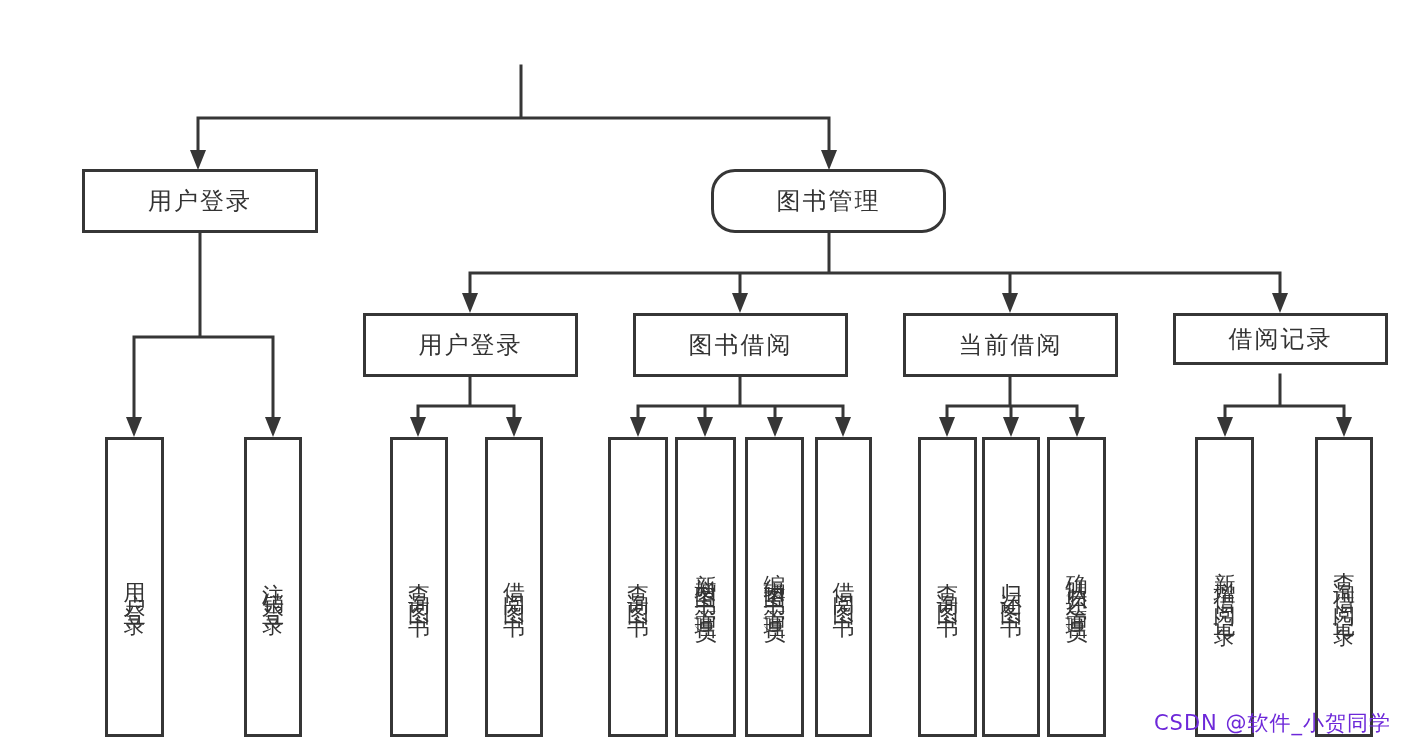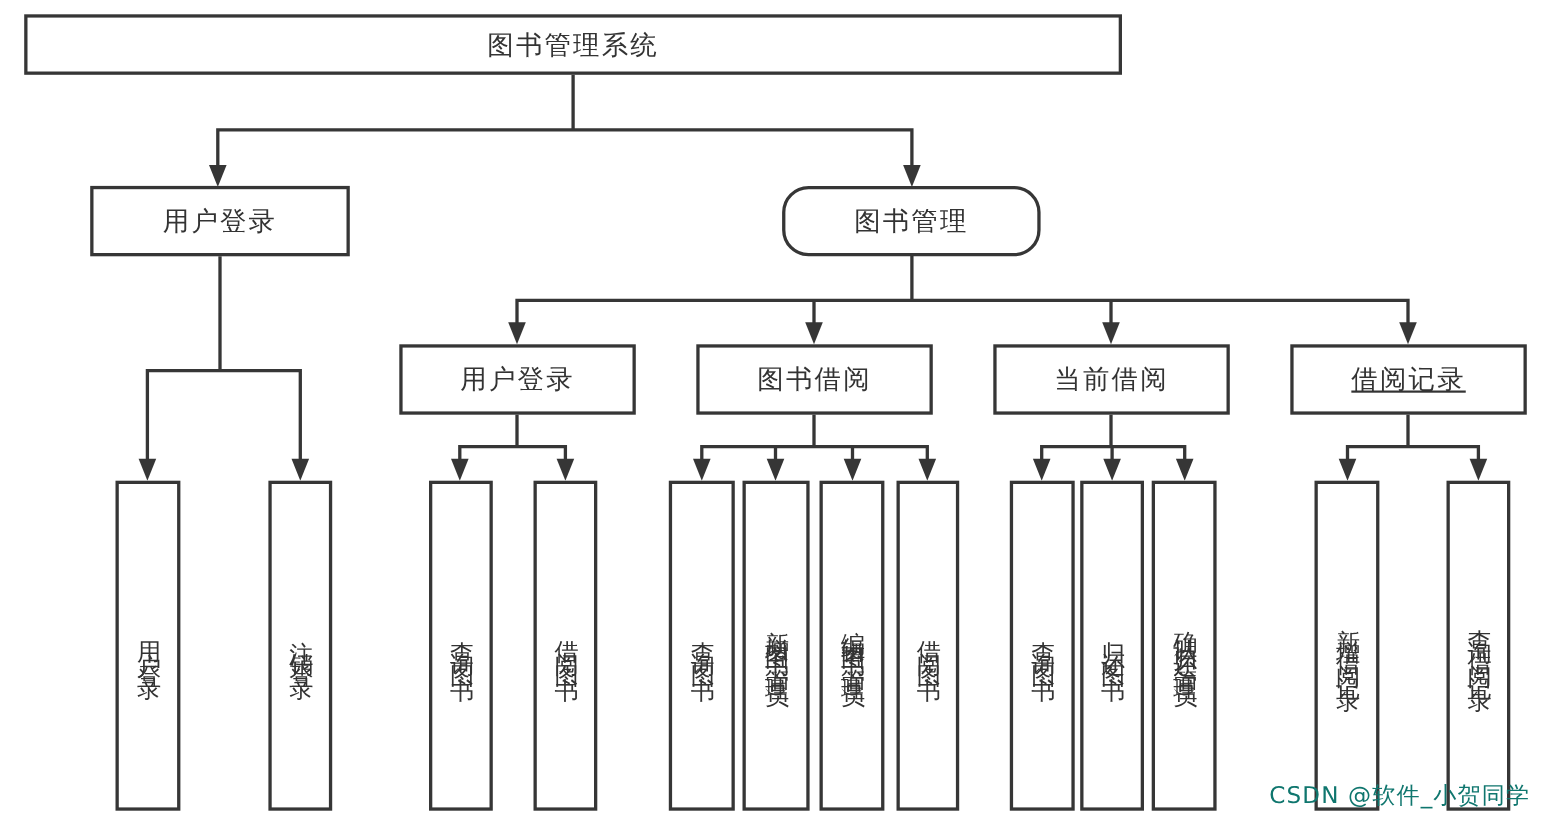--- a/index.html
+++ b/index.html
@@ -49,21 +49,21 @@
   }
   .vnode.long .vtext {
     letter-spacing: 7px;
   }
   .watermark {
     position: absolute;
     right: 14px;
     bottom: 10px;
     font-size: 21px;
     letter-spacing: 1px;
-    color: #0f766e;
+    color: #6d28d9;
     white-space: nowrap;
   }
 </style>
 </head>
 <body>
 
 <div class="stage">
 
   <svg class="connectors" viewBox="0 0 1405 747" xmlns="http://www.w3.org/2000/svg">
     <g stroke="#363636" stroke-width="3" fill="none" stroke-linecap="square">
@@ -115,41 +115,38 @@
       <polygon points="767,417 783,417 775,437"></polygon>
       <polygon points="835,417 851,417 843,437"></polygon>
       <polygon points="939,417 955,417 947,437"></polygon>
       <polygon points="1003,417 1019,417 1011,437"></polygon>
       <polygon points="1069,417 1085,417 1077,437"></polygon>
       <polygon points="1217,417 1233,417 1225,437"></polygon>
       <polygon points="1336,417 1352,417 1344,437"></polygon>
     </g>
   </svg>
 
-  <div class="node hnode" style="left:22px; top:13px; width:998px; height:55px;">
-    <span>图书管理系统</span>
-  </div>
 
   <div class="node hnode" style="left:82px; top:169px; width:236px; height:64px;">
     <span>用户登录</span>
   </div>
   <div class="node hnode" style="left:711px; top:169px; width:235px; height:64px;border-radius:24px;">
     <span>图书管理</span>
   </div>
 
   <div class="node hnode" style="left:363px; top:313px; width:215px; height:64px;">
     <span>用户登录</span>
   </div>
   <div class="node hnode" style="left:903px; top:313px; width:215px; height:64px;">
     <span>当前借阅</span>
   </div>
   <div class="node hnode" style="left:633px; top:313px; width:215px; height:64px;">
     <span>图书借阅</span>
   </div>
-  <div class="node hnode" style="left:1173px; top:313px; width:215px; height:64px;text-decoration:underline;">
+  <div class="node hnode" style="left:1173px; top:313px; width:215px; height:52px;">
     <span>借阅记录</span>
   </div>
 
   <div class="node vnode" style="left:105px; top:437px; width:59px; height:300px;">
     <span class="vtext">用户登录</span>
   </div>
   <div class="node vnode" style="left:244px; top:437px; width:58px; height:300px;">
     <span class="vtext">注销登录</span>
   </div>
 

